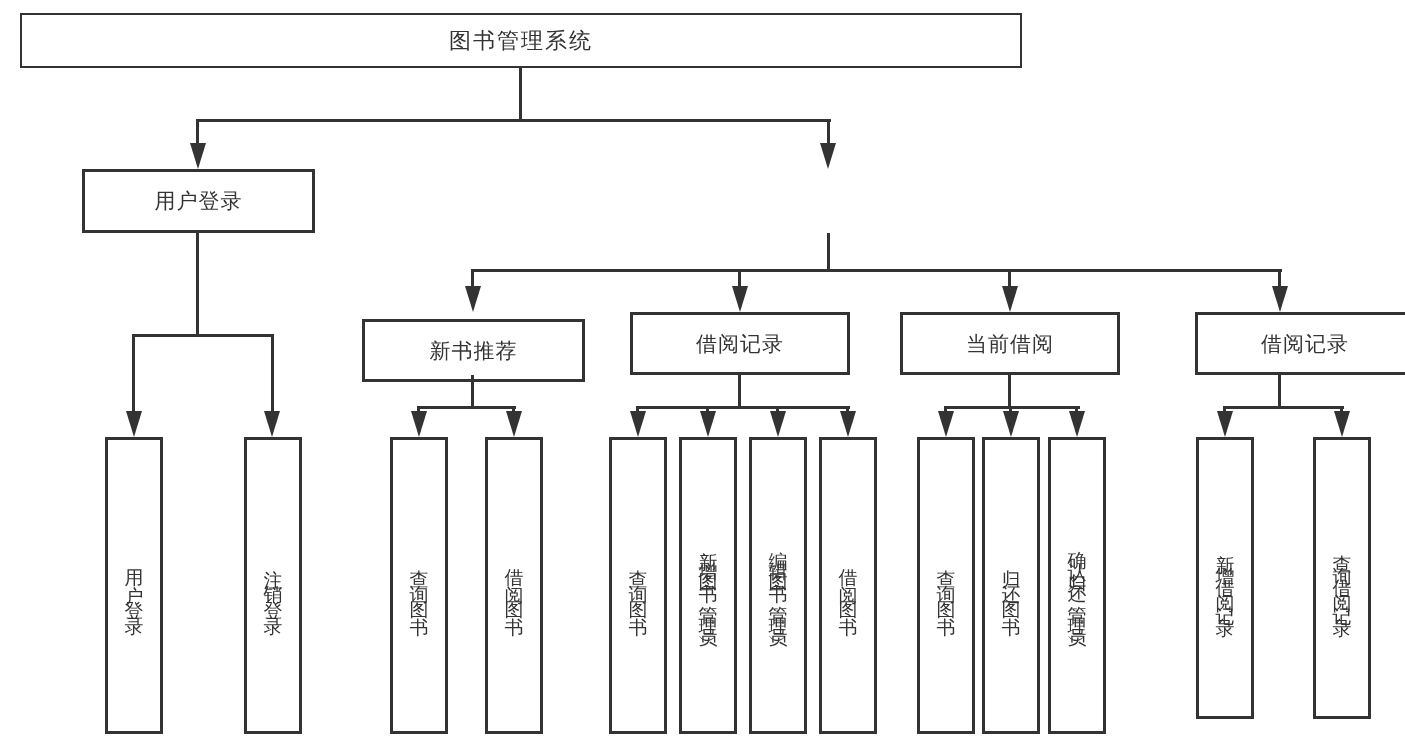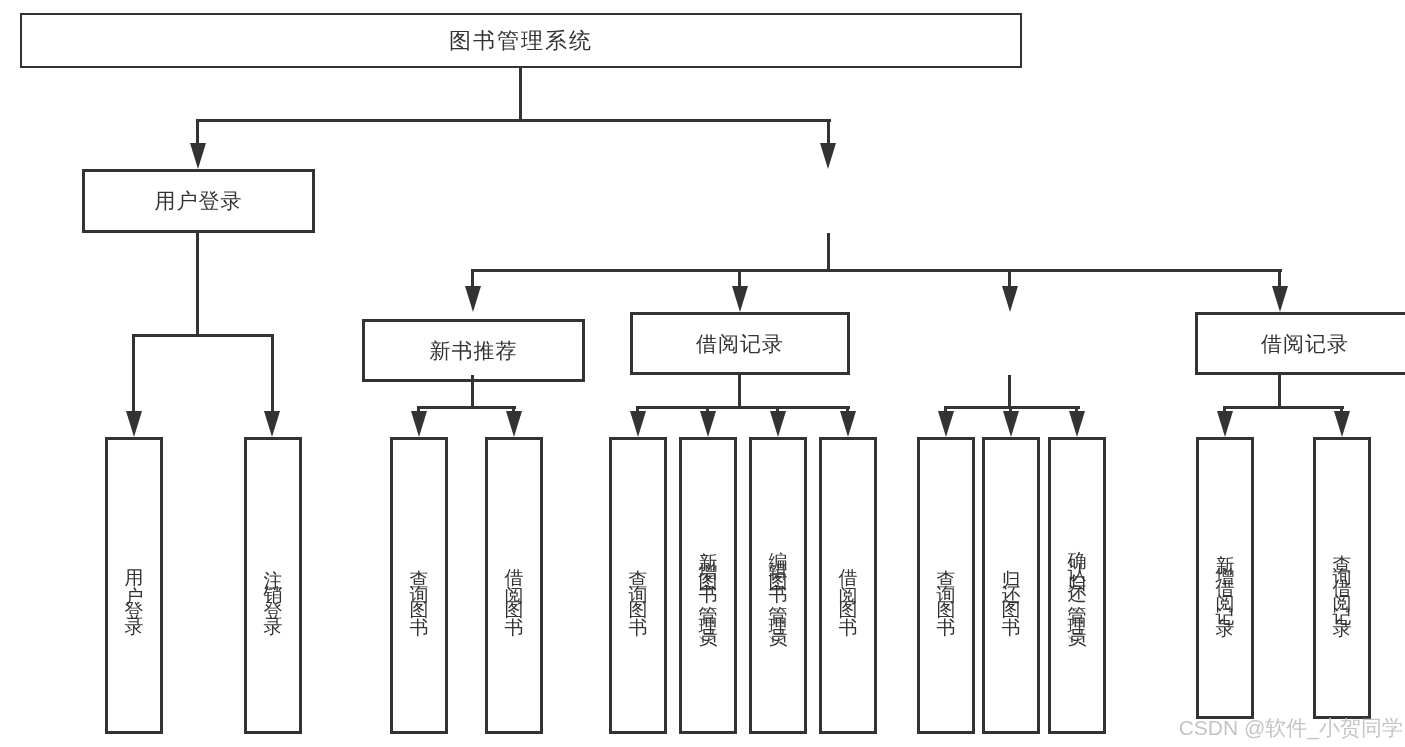--- a/index.html
+++ b/index.html
@@ -90,20 +90,23 @@
   <div class="arrow" style="left:1002px;top:286px"></div>
   <div class="line" style="left:1278px;top:269px;width:3px;height:20px"></div>
   <div class="arrow" style="left:1272px;top:286px"></div>
 
   <div class="node" style="left:362px;top:319px;width:223px;height:63px">
     <span class="h-label">新书推荐</span>
   </div>
   <div class="node" style="left:630px;top:312px;width:220px;height:63px">
     <span class="h-label">借阅记录</span>
   </div>
+  <div class="node" style="left:900px;top:312px;width:220px;height:63px">
+    <span class="h-label">当前借阅</span>
+  </div>
   <div class="node" style="left:1195px;top:312px;width:220px;height:63px">
     <span class="h-label">借阅记录</span>
   </div>
 
   <div class="line" style="left:471px;top:375px;width:3px;height:34px"></div>
   <div class="line" style="left:417px;top:406px;width:99px;height:3px"></div>
   <div class="line" style="left:417px;top:406px;width:3px;height:10px"></div>
   <div class="arrow" style="left:411px;top:411px"></div>
   <div class="line" style="left:512px;top:406px;width:3px;height:10px"></div>
   <div class="arrow" style="left:506px;top:411px"></div>
@@ -172,15 +175,14 @@
     <span class="v-label ls-tight">确认归还（管理员）</span>
   </div>
 
   <div class="node leaf" style="left:1196px;top:437px;width:58px;height:282px">
     <span class="v-label ls-mid">新增借阅记录</span>
   </div>
   <div class="node leaf" style="left:1313px;top:437px;width:58px;height:282px">
     <span class="v-label ls-mid">查询借阅记录</span>
   </div>
 
-  <div class="watermark">CSDN @软件_小贺同学</div>
 
 </div>
 
 </body></html>

